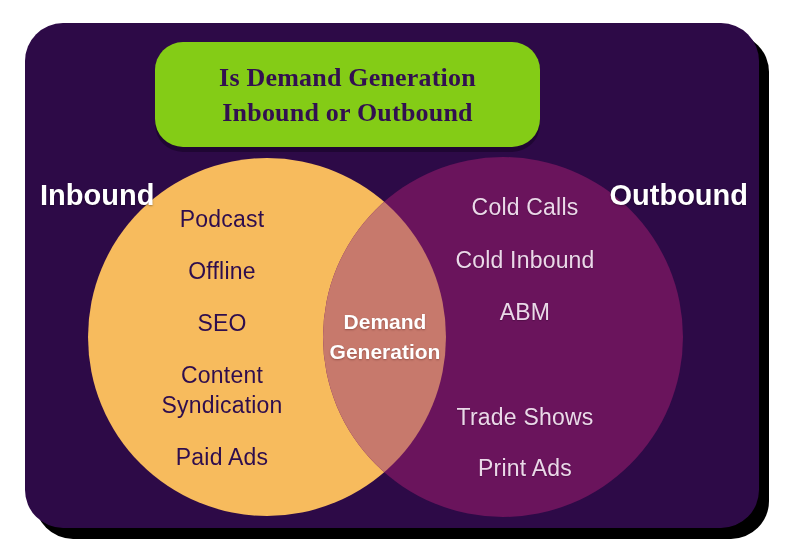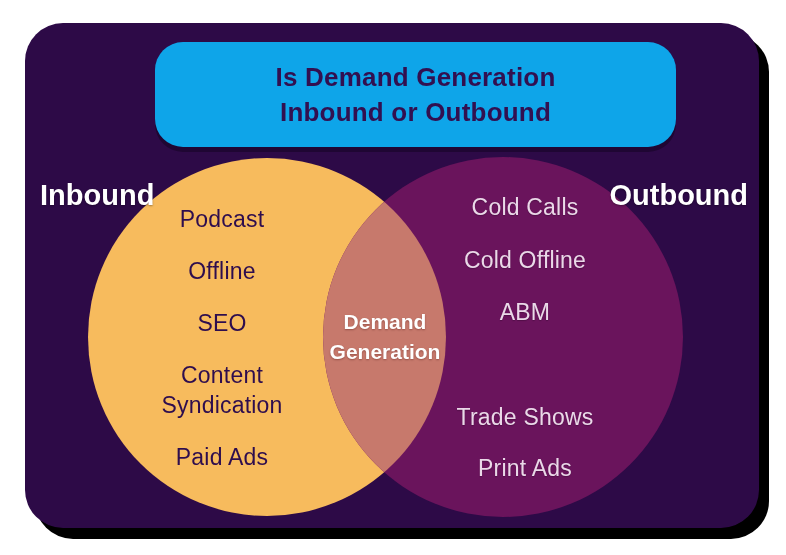--- a/index.html
+++ b/index.html
@@ -22,30 +22,31 @@
     width: 734px;
     height: 505px;
     background: #2d0a47;
     border-radius: 38px;
     box-shadow: 10px 11px 0 #000000;
   }
   .title-box {
     position: absolute;
     left: 155px;
     top: 42px;
-    width: 521px;
+    width: 385px;
     height: 105px;
-    background: #0ea5e9;
+    background: #84cc16;
     border-radius: 28px;
     box-shadow: 0 5px 0 rgba(5,0,15,0.35);
     display: flex;
     flex-direction: column;
     align-items: center;
     justify-content: center;
     text-align: center;
+    font-family: Liberation Serif, serif;
   }
   .title-line {
     font-size: 26px;
     line-height: 35px;
     font-weight: bold;
     color: #321050;
     letter-spacing: 0.2px;
   }
   .venn-svg {
     position: absolute;
@@ -129,20 +130,20 @@
   <div class="side-label label-inbound">Inbound</div>
   <div class="side-label label-outbound">Outbound</div>
 
   <div class="v-item v-item-left" style="top:205px">Podcast</div>
   <div class="v-item v-item-left" style="top:257px">Offline</div>
   <div class="v-item v-item-left" style="top:309px">SEO</div>
   <div class="v-item v-item-left two-line" style="top:360px">Content Syndication</div>
   <div class="v-item v-item-left" style="top:443px">Paid Ads</div>
 
   <div class="v-item v-item-right" style="top:193px">Cold Calls</div>
-  <div class="v-item v-item-right" style="top:246px">Cold Offline</div>
+  <div class="v-item v-item-right" style="top:246px">Cold Inbound</div>
   <div class="v-item v-item-right" style="top:298px">ABM</div>
   <div class="v-item v-item-right" style="top:403px">Trade Shows</div>
   <div class="v-item v-item-right" style="top:454px">Print Ads</div>
 
   <div class="overlap-label">Demand Generation</div>
 
 </div>
 
 </body></html>

